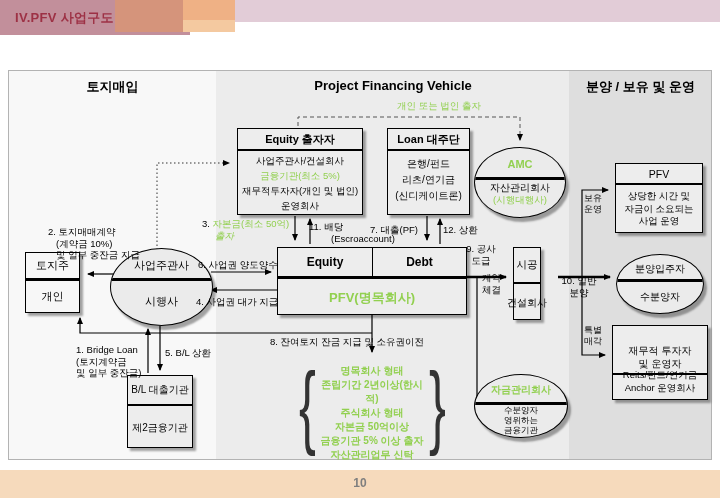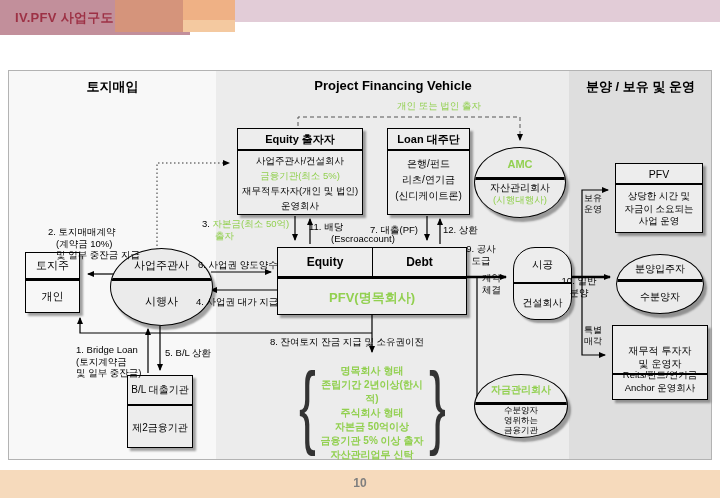--- a/index.html
+++ b/index.html
@@ -126,21 +126,21 @@
     <div class="cell nowrap green" style="top:46px;height:13px;font-size:9.5px;">(시행대행사)</div>
   </div>
 
   <div class="abs box node" style="left:277px;top:247px;width:190px;height:68px;">
     <div class="cell bold" style="top:0;left:0;right:auto;width:95px;height:28px;font-size:12px;border-right:1px solid #000;box-sizing:border-box;">Equity</div>
     <div class="cell bold" style="top:0;left:95px;right:0;height:28px;font-size:12px;">Debt</div>
     <div class="divider" style="top:28px;height:3px;"></div>
     <div class="cell bold green" style="top:33px;bottom:0;font-size:13px;">PFV(명목회사)</div>
   </div>
 
-  <div class="abs box node" style="left:513px;top:247px;width:59px;height:73px;border-radius:22px;">
+  <div class="abs box node" style="left:513px;top:247px;width:28px;height:73px;">
     <div class="cell" style="top:0;height:34px;font-size:10.5px;border-bottom:2px solid #000;">시공</div>
     <div class="cell nowrap" style="top:38px;bottom:0;font-size:10px;">건설회사</div>
   </div>
 
   <div class="abs box node" style="left:615px;top:163px;width:88px;height:70px;">
     <div class="cell" style="top:0;height:19px;font-size:10.5px;border-bottom:2px solid #000;">PFV</div>
     <div class="cell" style="top:22px;bottom:0;font-size:9.5px;line-height:12.5px;white-space:pre-line;">상당한 시간 및
 자금이 소요되는
 사업 운영</div>
   </div>
@@ -179,21 +179,21 @@
 자본금 50억이상
 금융기관 5% 이상 출자
 자산관리업무 신탁</div>
 
   <div class="lbl lblz" style="left:76px;top:344px;">1. Bridge Loan
 (토지계약금
 및 일부 중잔금)</div>
   <div class="lbl lblz indent8" style="left:48px;top:226px;">2. 토지매매계약
 (계약금 10%)
 및 일부 중잔금 지급</div>
-  <div class="lbl lblz" style="left:202px;top:218px;"><span>3.</span> <span class="green">자본금(최소 50억)</span><br><span class="green" style="margin-left:13px;">출자</span></div>
+  <div class="lbl lblz" style="left:202px;top:218px;"><span>3.</span> <span class="green">자본금(최소 50억)</span><br><span class="green" style="margin-left:13px;font-style:italic;">출자</span></div>
   <div class="lbl lblz nowrap" style="left:196px;top:296px;">4. 사업권 대가 지급</div>
   <div class="lbl lblz nowrap" style="left:165px;top:347px;">5. B/L 상환</div>
   <div class="lbl lblz nowrap" style="left:198px;top:259px;">6. 사업권 양도양수</div>
   <div class="lbl lblz nowrap" style="left:370px;top:224px;">7. 대출(PF)</div>
   <div class="lbl lblz nowrap" style="left:222px;top:336px;padding-left:48px;">8. 잔여토지 잔금 지급 및 소유권이전</div>
   <div class="lbl lblz r" style="left:459px;top:243px;width:44px;">9. 공사
 도급</div>
   <div class="lbl lblz r" style="left:480px;top:272px;width:23px;">계약
 체결</div>
   <div class="lbl lblz r" style="left:559px;top:275px;width:40px;">10. 일반

